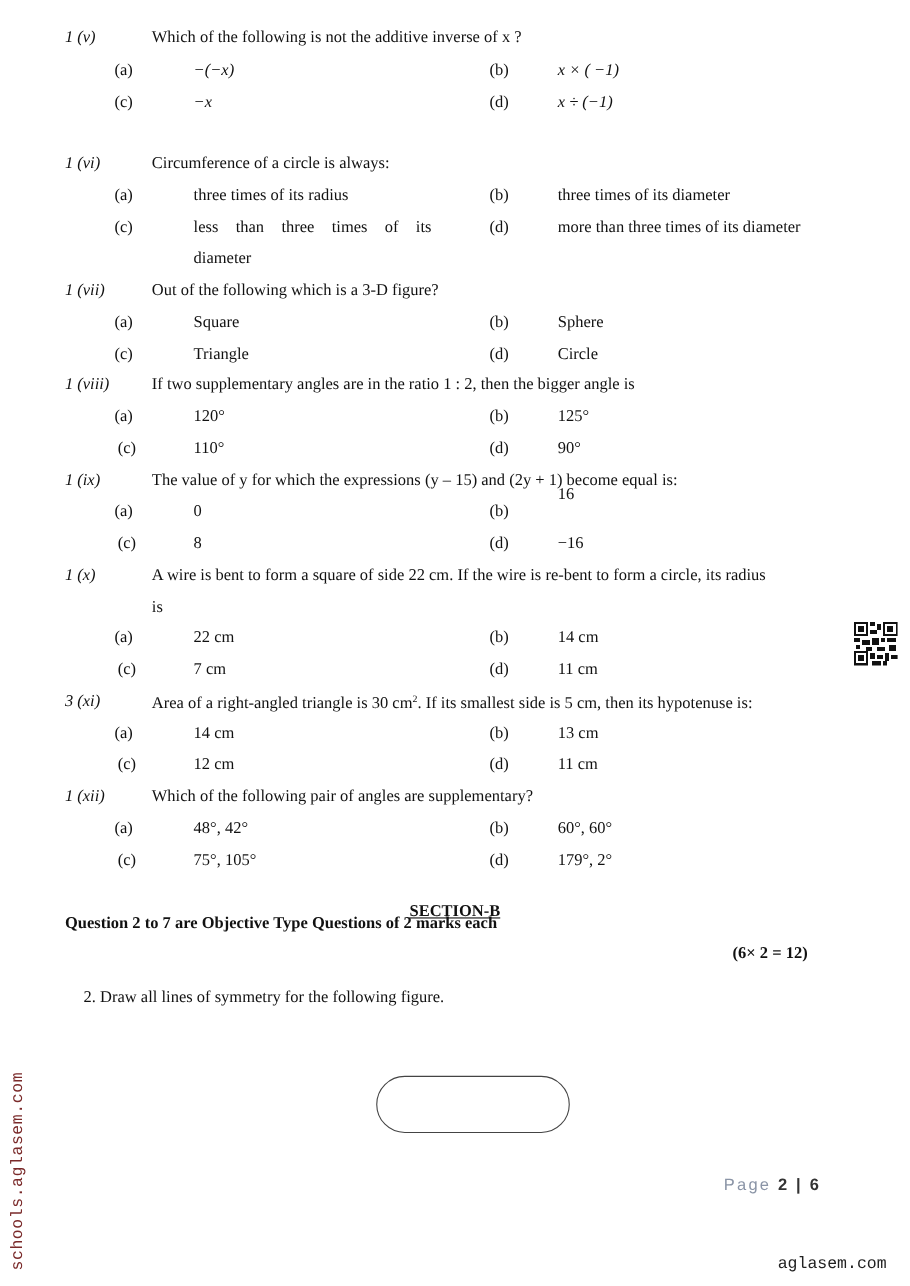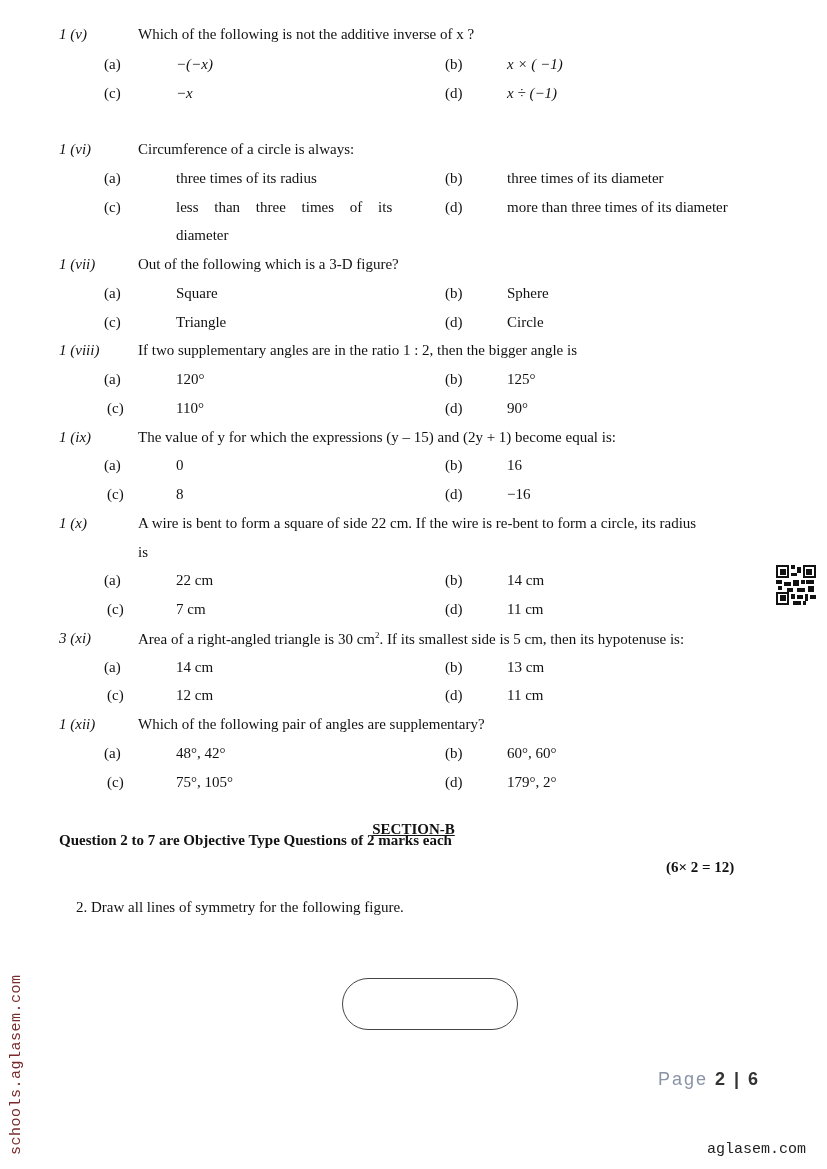--- a/index.html
+++ b/index.html
@@ -14,21 +14,21 @@
   .optt2 { left:507px; }
   .it { font-style:italic; }
   .section-title { left:0; width:827px; text-align:center; top:821px;
                    font-weight:bold; text-decoration:underline; font-size:15px; }
   .instr { left:59px; top:832px; font-weight:bold; font-size:15px; }
   .marks { left:666px; top:859px; font-weight:bold; font-size:15px; }
   .q2 { left:76px; top:899px; font-size:15px; }
   .figure { position:absolute; left:342px; top:978px; width:176px; height:52px;
             border:1.5px solid #444; border-radius:26px; box-sizing:border-box; }
   .pagenum { left:658px; top:1069px; font-family:"Liberation Sans", sans-serif;
-             font-size:18px; letter-spacing:2px; }
+             font-size:15px; letter-spacing:2px; }
   .pagenum .pw { color:#8a94a6; }
   .pagenum .pn { color:#333; font-weight:bold; }
   .watermark-right { left:707px; top:1141px; font-family:"Liberation Mono", monospace;
                      font-size:15px; color:#222; }
   .watermark-left { position:absolute; left:8px; top:1155px; transform-origin:0 0;
                     transform:rotate(-90deg); font-family:"Liberation Mono", monospace;
                     font-size:15px; color:#7a2a2a; white-space:nowrap; letter-spacing:0.5px; }
   .qr { position:absolute; left:776px; top:565px; width:40px; height:40px; }
 </style>
 </head>
@@ -77,21 +77,21 @@
 <div class="abs optl1" style="top:400px; left:107px">(c)</div>
 <div class="abs optt1" style="top:400px">110°</div>
 <div class="abs optl2" style="top:400px">(d)</div>
 <div class="abs optt2" style="top:400px">90°</div>
 
 <div class="abs qnum" style="top:429px">1 (ix)</div>
 <div class="abs qtext" style="top:429px">The value of y for which the expressions (y – 15) and (2y + 1) become equal is:</div>
 <div class="abs optl1" style="top:457px">(a)</div>
 <div class="abs optt1" style="top:457px">0</div>
 <div class="abs optl2" style="top:457px">(b)</div>
-<div class="abs optt2" style="top:457px">16</div>
+<div class="abs optt2" style="top:442px">16</div>
 <div class="abs optl1" style="top:486px; left:107px">(c)</div>
 <div class="abs optt1" style="top:486px">8</div>
 <div class="abs optl2" style="top:486px">(d)</div>
 <div class="abs optt2" style="top:486px">−16</div>
 
 <div class="abs qnum" style="top:515px">1 (x)</div>
 <div class="abs qtext" style="top:515px">A wire is bent to form a square of side 22 cm. If the wire is re-bent to form a circle, its radius</div>
 <div class="abs qtext" style="top:544px">is</div>
 <div class="abs optl1" style="top:572px">(a)</div>
 <div class="abs optt1" style="top:572px">22 cm</div>

